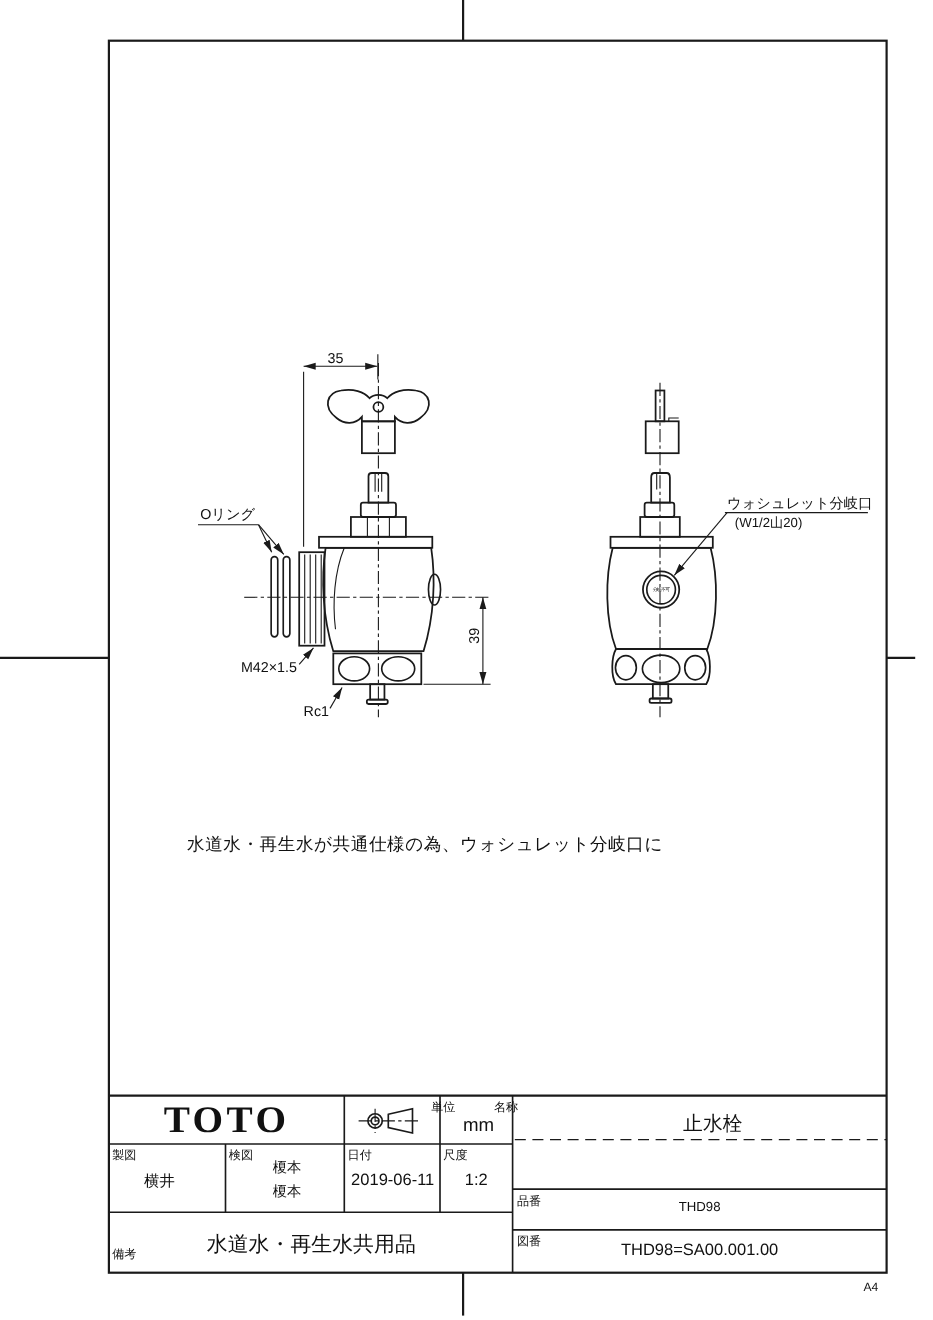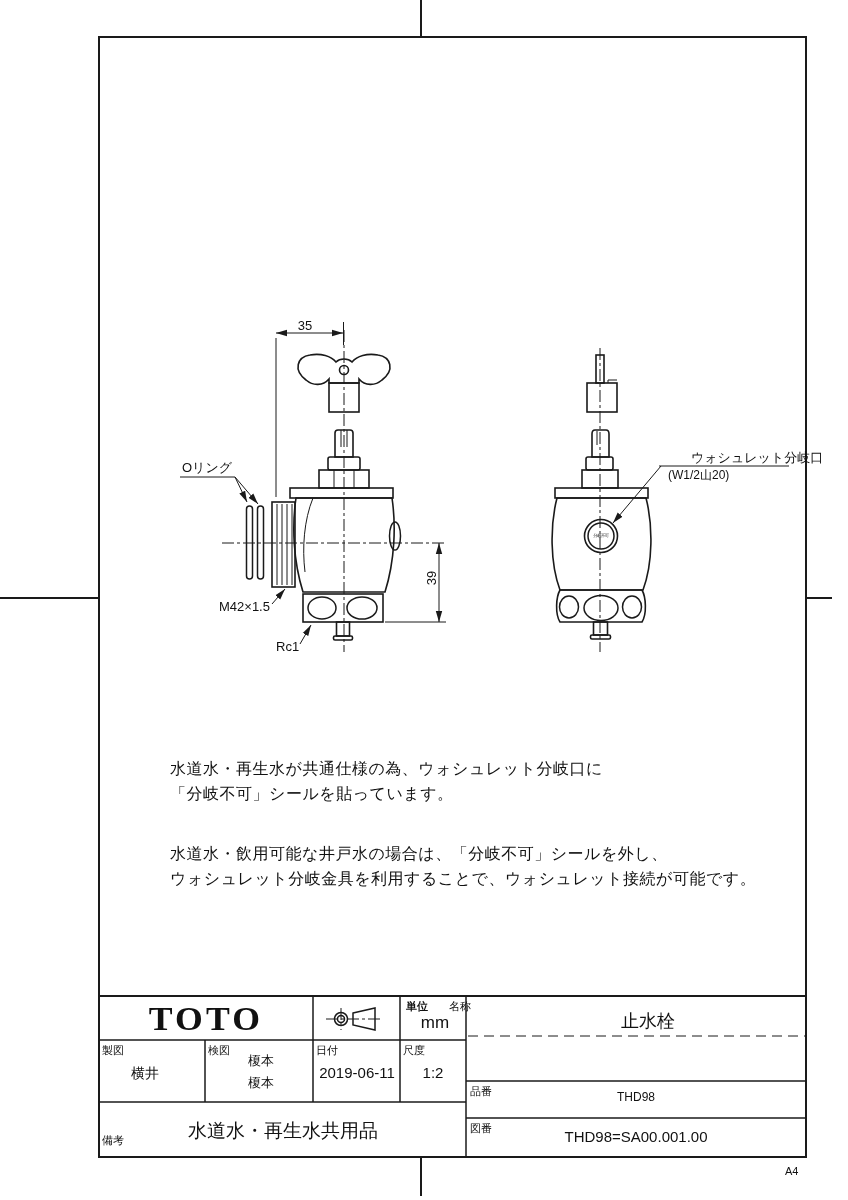--- a/index.html
+++ b/index.html
@@ -140,35 +140,30 @@
         <path d="M353,1013 L375,1008 L375,1030 L353,1025 Z" class="bk"></path>
       </g>
     </g>
   </svg>
 
   <div class="txt dim ctr" style="left:305px;top:318px;">35</div>
   <div class="txt dim" style="left:431px;top:578px;transform:translate(-50%,-50%) rotate(-90deg);">39</div>
   <div class="txt dim" style="left:182px;top:459px;">Oリング</div>
   <div class="txt dim" style="left:219px;top:599px;">M42×1.5</div>
   <div class="txt dim" style="left:276px;top:639px;">Rc1</div>
-  <div class="txt dim" style="left:691px;top:449px;font-family:Liberation Mono, monospace;">ウォシュレット分岐口</div>
+  <div class="txt dim" style="left:661px;top:449px;font-family:Liberation Mono, monospace;">ウォシュレット分岐口</div>
   <div class="txt" style="left:668px;top:467px;font-size:12px;">(W1/2山20)</div>
   <div class="txt seal" style="left:601px;top:536px;">分岐不可</div>
 
   <div class="txt note" style="left:170px;top:756px;">
     <div>水道水・再生水が共通仕様の為、ウォシュレット分岐口に</div>
-    <div>「分岐不可」シールを貼っています。</div>
-  </div>
-  <div class="txt note" style="left:170px;top:841px;">
-    <div>水道水・飲用可能な井戸水の場合は、「分岐不可」シールを外し、</div>
-    <div>ウォシュレット分岐金具を利用することで、ウォシュレット接続が可能です。</div>
   </div>
 
   <div class="txt logo" style="left:206px;top:1000px;">TOTO</div>
-  <div class="txt lbl" style="left:406px;top:999px;font-weight:bold;">単位</div>
+  <div class="txt lbl" style="left:392px;top:999px;">単位</div>
   <div class="txt ctr" style="left:435px;top:1013px;font-size:17px;">mm</div>
 
   <div class="txt lbl" style="left:102px;top:1043px;">製図</div>
   <div class="txt ctr" style="left:145px;top:1065px;font-size:14px;">横井</div>
   <div class="txt lbl" style="left:208px;top:1043px;">検図</div>
   <div class="txt ctr" style="left:261px;top:1052px;font-size:13px;">榎本</div>
   <div class="txt ctr" style="left:261px;top:1074px;font-size:13px;">榎本</div>
   <div class="txt lbl" style="left:316px;top:1043px;">日付</div>
   <div class="txt ctr" style="left:357px;top:1064px;font-size:15px;">2019-06-11</div>
   <div class="txt lbl" style="left:403px;top:1043px;">尺度</div>

